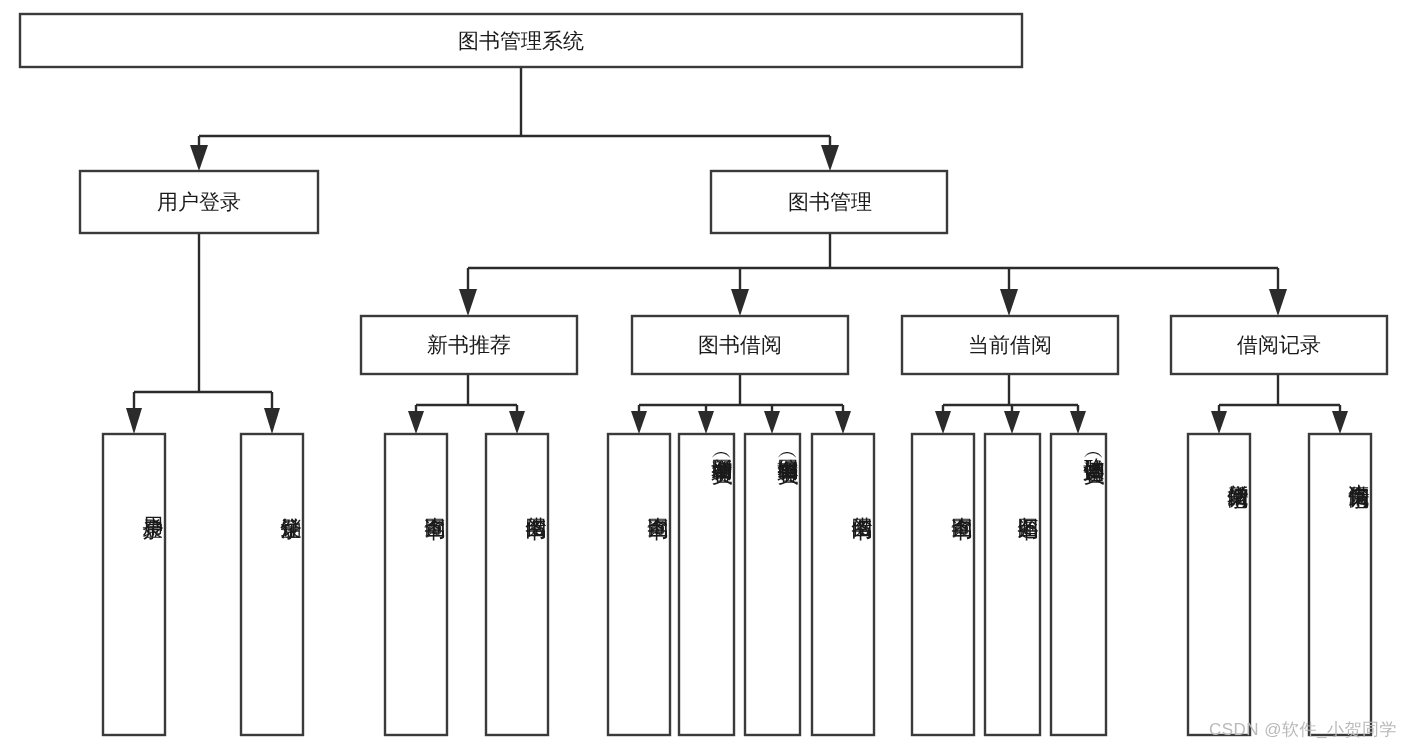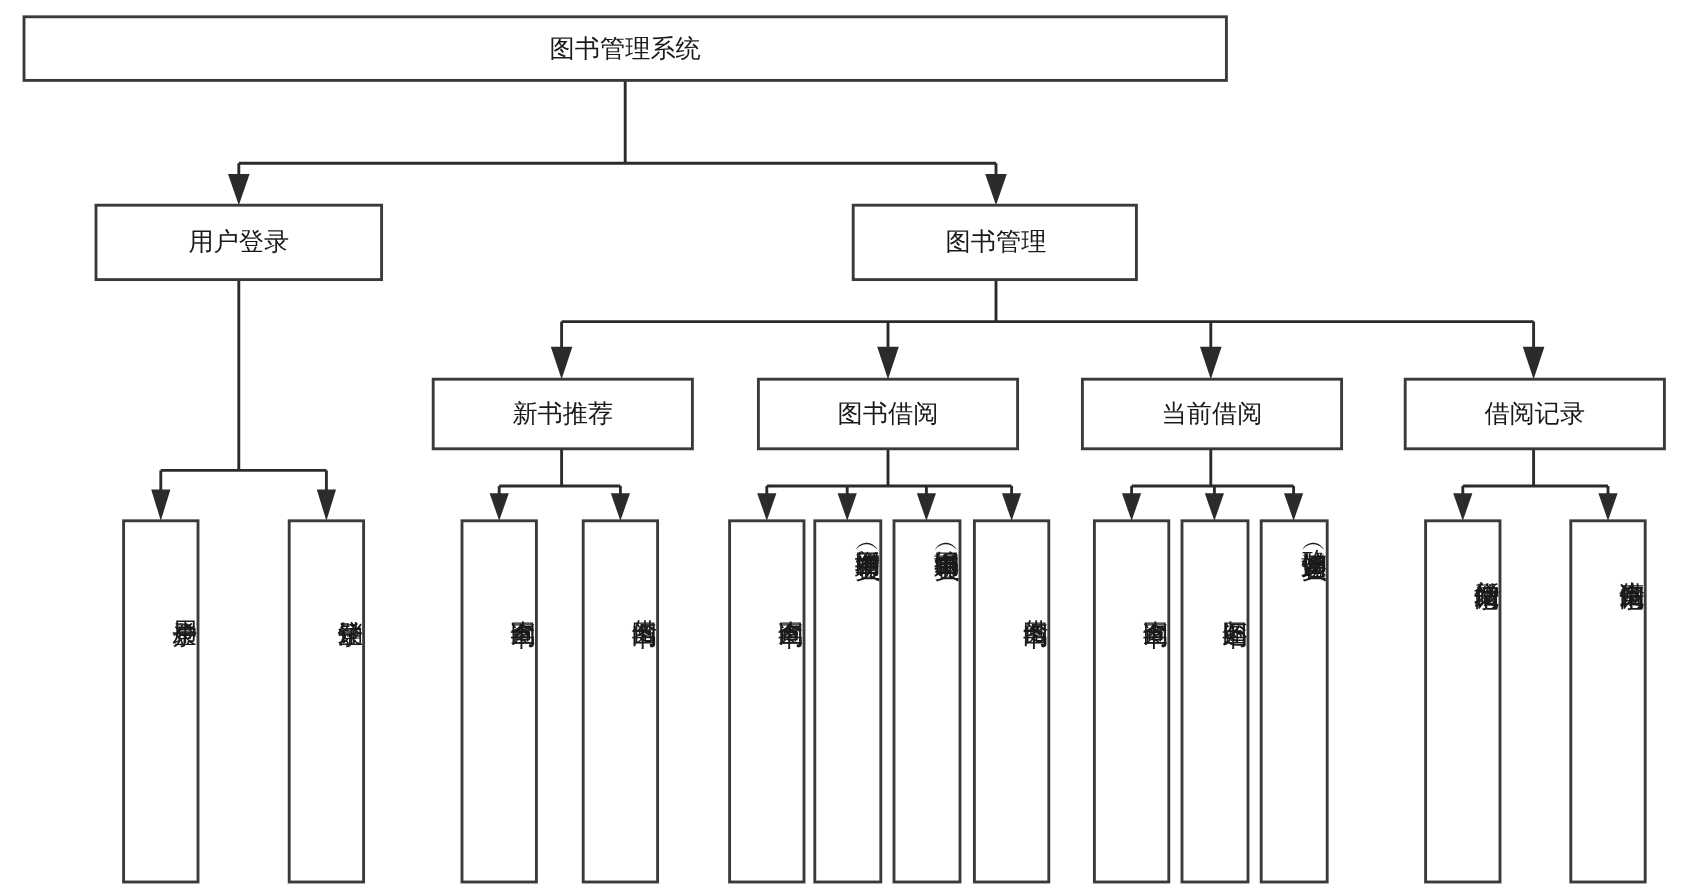--- a/index.html
+++ b/index.html
@@ -206,13 +206,14 @@
     <div class="leaf-label" style="left:679px; top:441px; width:55px;">新增图书（管理员）</div>
     <div class="leaf-label" style="left:745px; top:441px; width:55px;">编辑图书（管理员）</div>
     <div class="leaf-label" style="left:812px; top:500px; width:62px;">借阅图书</div>
     <div class="leaf-label" style="left:912px; top:500px; width:62px;">查询图书</div>
     <div class="leaf-label" style="left:985px; top:500px; width:55px;">归还图书</div>
     <div class="leaf-label" style="left:1051px; top:441px; width:55px;">确认归还（管理员）</div>
     <div class="leaf-label" style="left:1188px; top:467px; width:62px;">新增借阅记录</div>
     <div class="leaf-label" style="left:1309px; top:467px; width:62px;">查询借阅记录</div>
   </div>
 
+  <div class="watermark">CSDN @软件_小贺同学</div>
 </div>
 
 </body></html>

